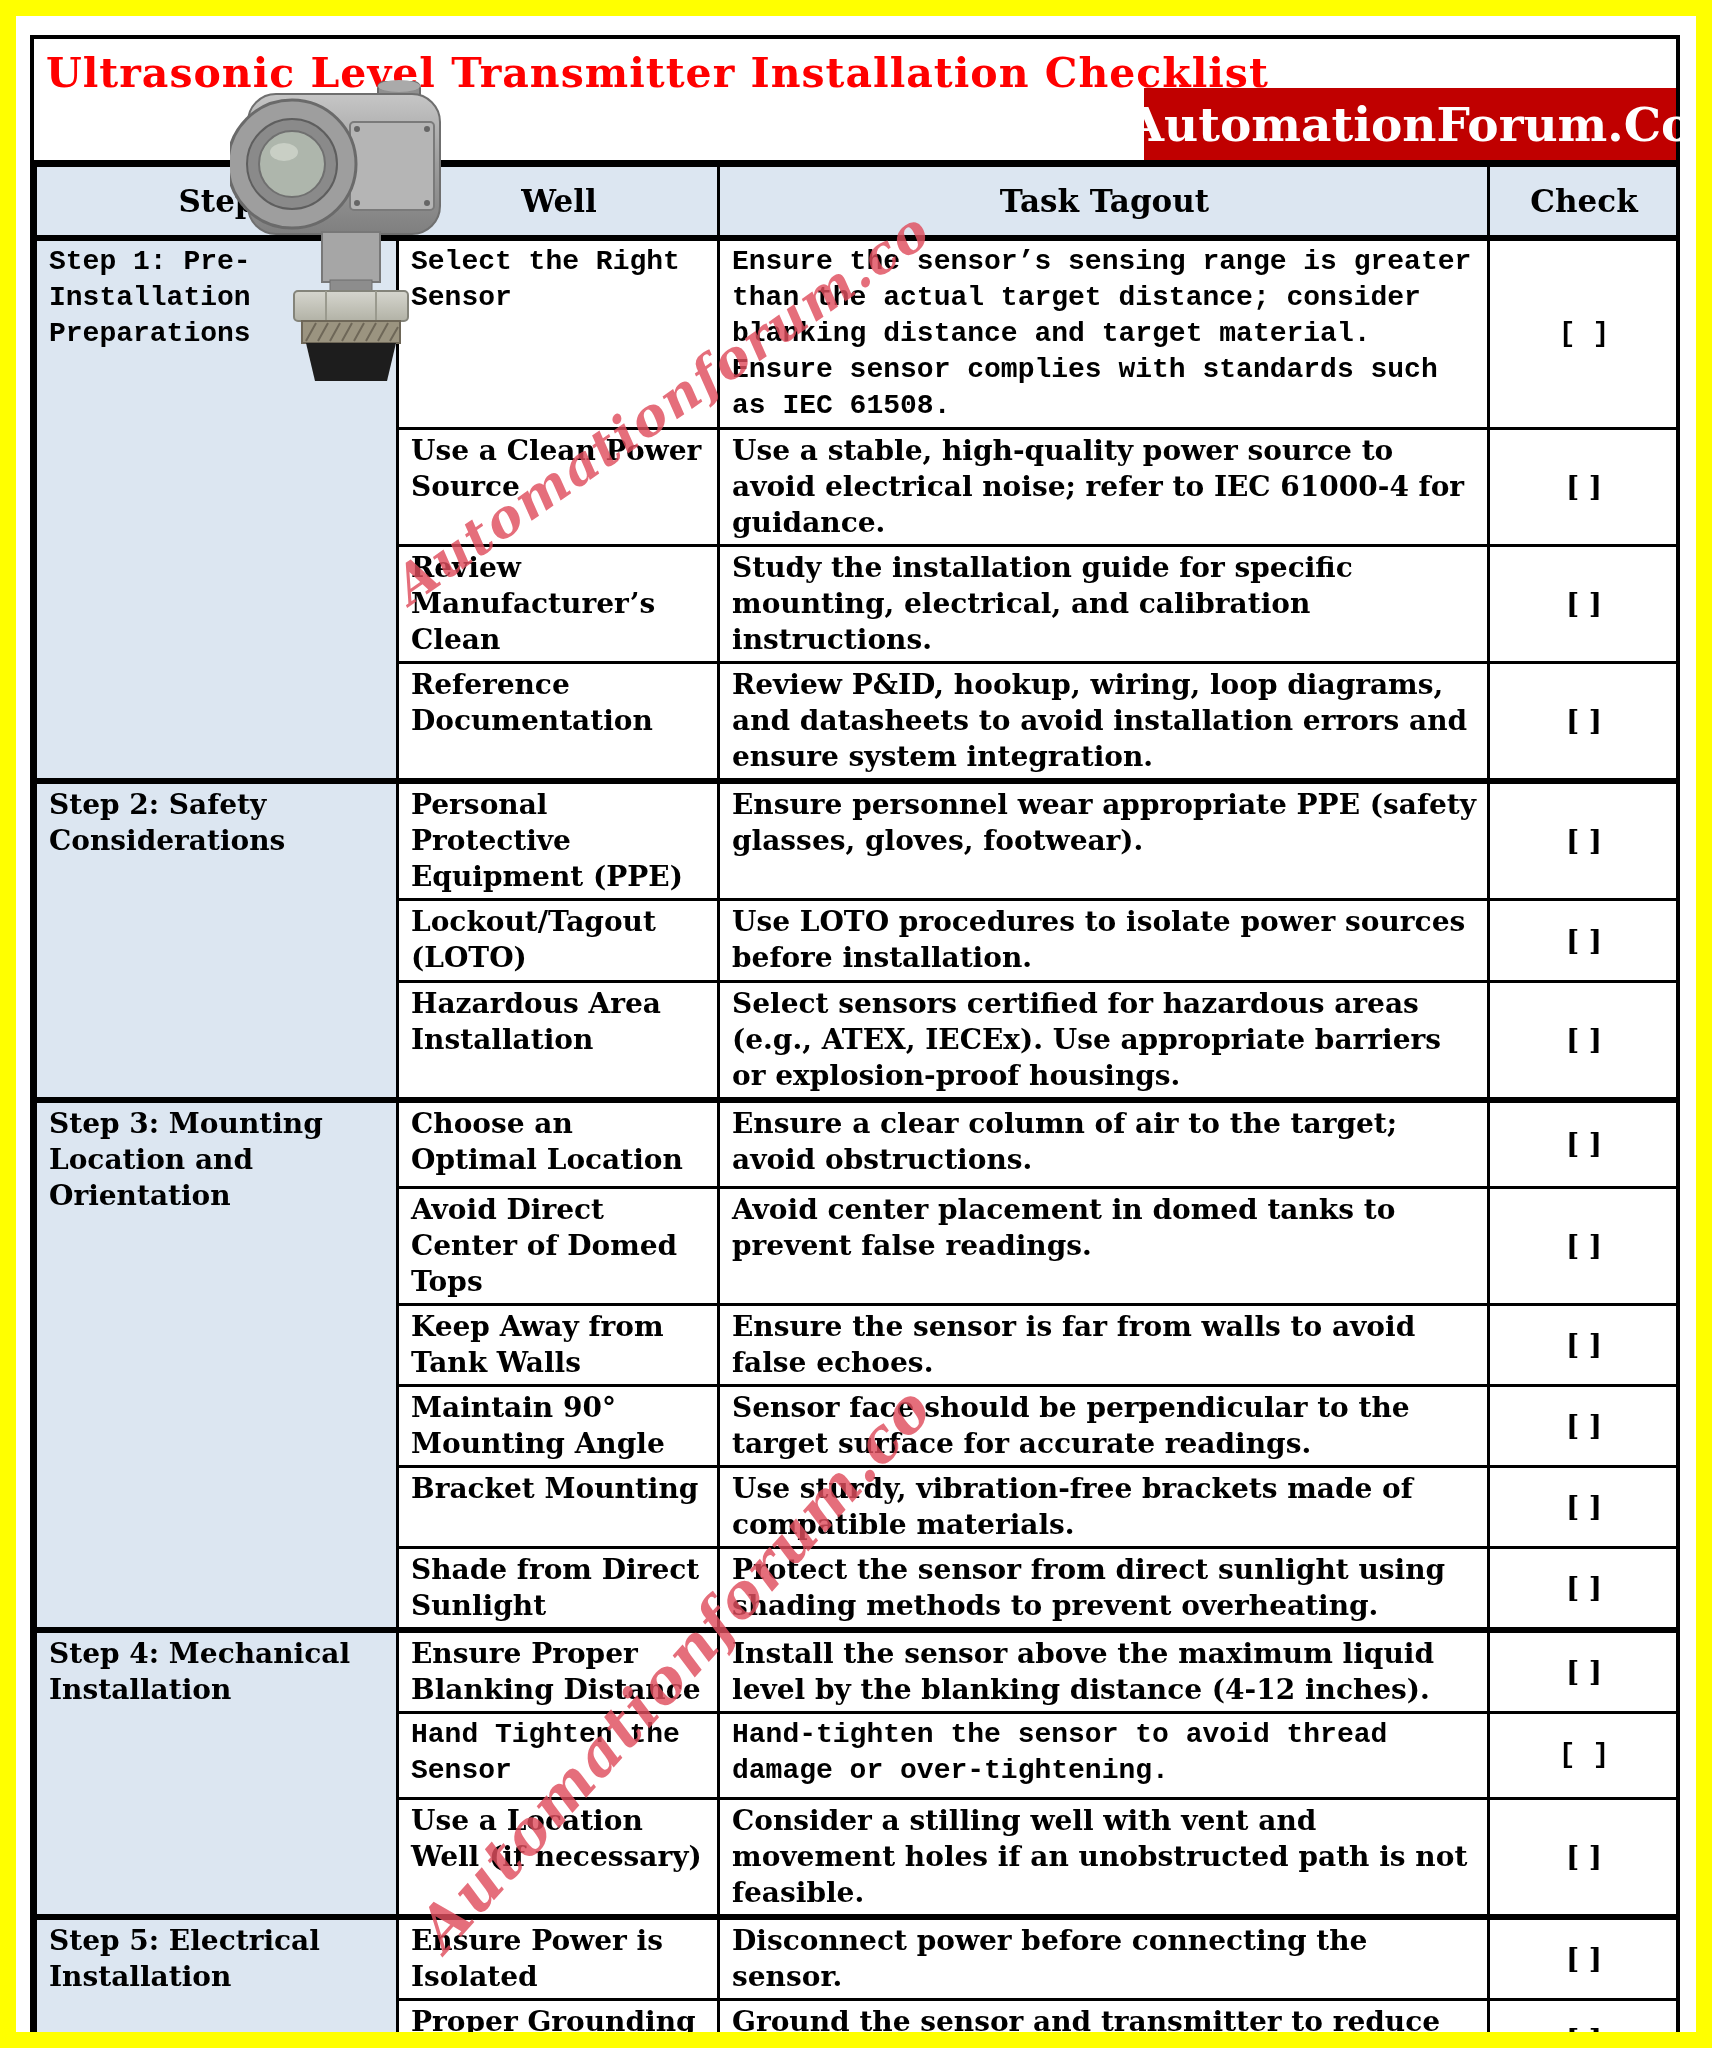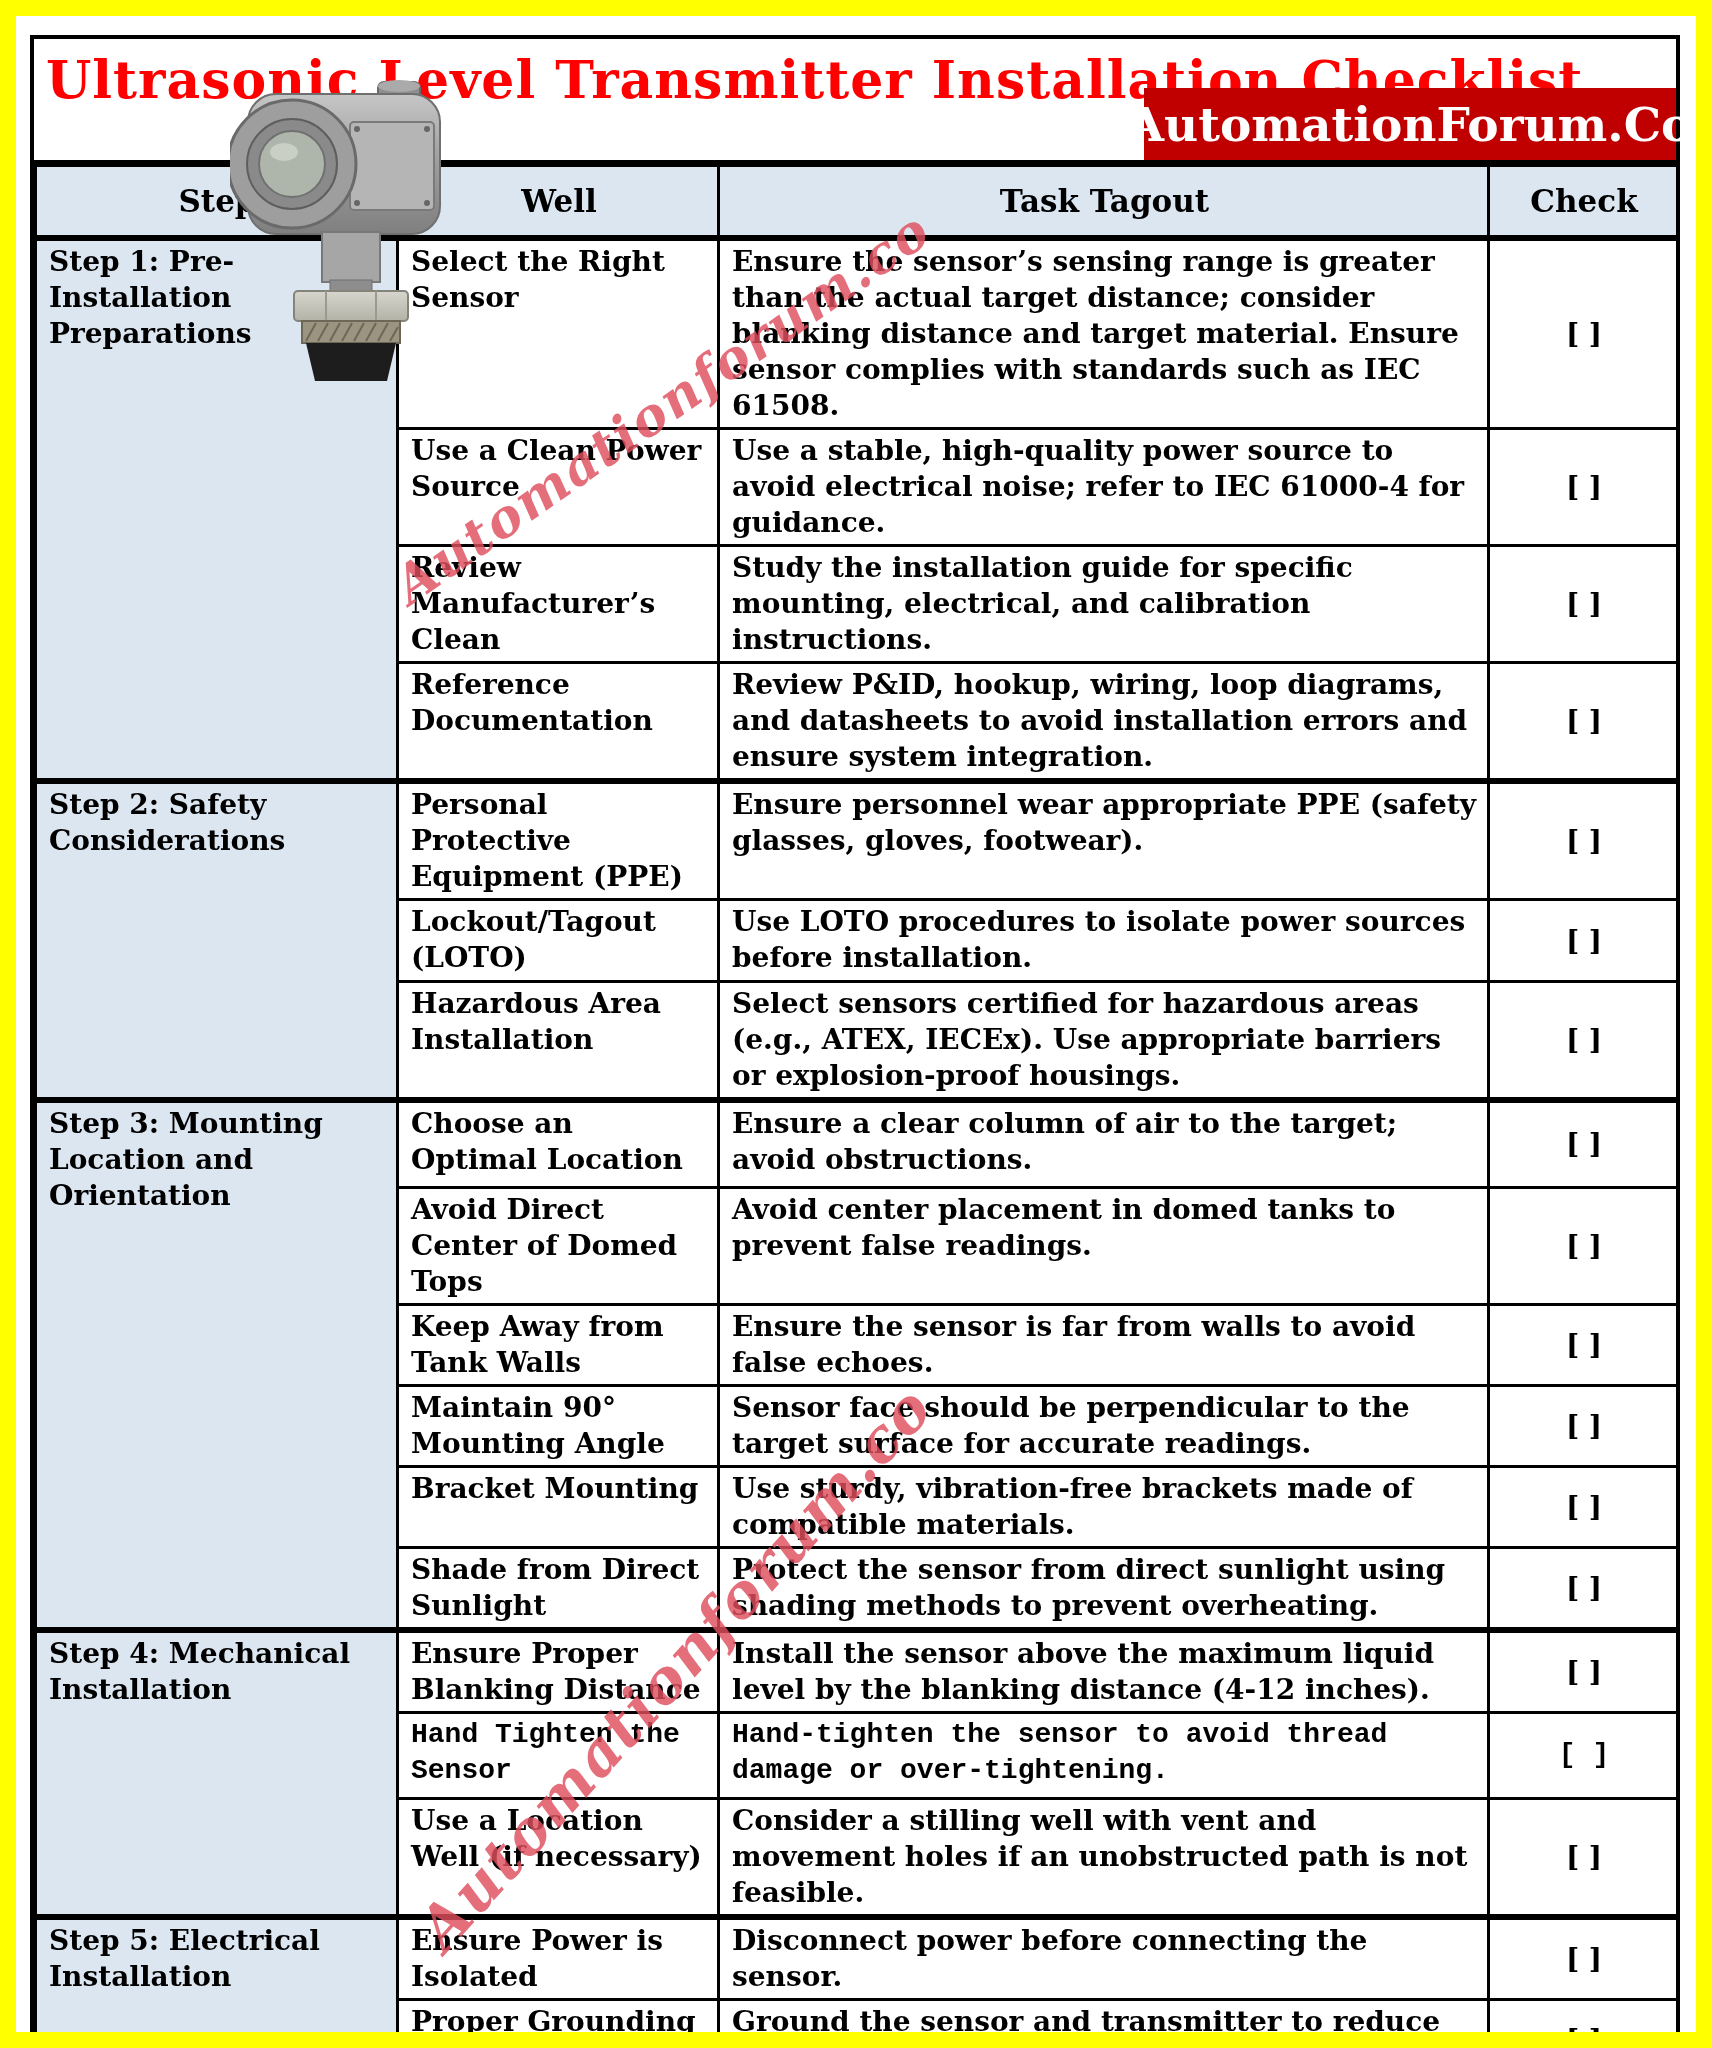--- a/index.html
+++ b/index.html
@@ -20,21 +20,21 @@
   }
   .frame{position:absolute;inset:0;background:var(--frame-yellow);}
   .sheet{position:absolute;inset:16px;background:#ffffff;overflow:hidden;}
   .doc-table{
     position:absolute;left:14px;top:19px;width:1642px;
     border:4px solid var(--border-black);background:#fff;
   }
   .title-row{position:relative;height:121px;border-bottom:4px solid var(--border-black);background:#fff;}
   .title-text{
     position:absolute;left:12px;top:10px;
-    font-size:52px;letter-spacing:1px;color:var(--title-red);white-space:nowrap;
+    font-size:41px;letter-spacing:1px;color:var(--title-red);white-space:nowrap;
   }
   .logo-banner{
     position:absolute;right:0;bottom:0;width:532px;height:72px;
     background:var(--logo-bg);display:flex;align-items:center;justify-content:center;
   }
   .logo-banner span{color:var(--logo-text);font-size:47px;white-space:nowrap;}
   table{width:100%;border-collapse:collapse;table-layout:fixed;}
   th,td{
     border:3px solid var(--border-black);
     padding:3px 10px 3px 12px;
@@ -80,21 +80,21 @@
         </colgroup>
         <thead>
           <tr>
             <th>Step</th>
             <th>Well</th>
             <th>Task Tagout</th>
             <th>Check</th>
           </tr>
         </thead>
         <tbody id="checklist-body">
-            <tr class="group-start" style="height: 150px;">
+            <tr class="group-start" style="height: 150px; font-family: Liberation Mono, monospace;">
               <td class="step" rowspan="4">Step 1: Pre-Installation Preparations</td>
               <td>Select the Right Sensor</td>
               <td>Ensure the sensor’s sensing range is greater than the actual target distance; consider blanking distance and target material. Ensure sensor complies with standards such as IEC 61508.</td>
               <td class="check">[ ]</td>
             </tr>
             <tr style="height: 88px;">
               <td>Use a Clean Power Source</td>
               <td>Use a stable, high-quality power source to avoid electrical noise; refer to IEC 61000-4 for guidance.</td>
               <td class="check">[ ]</td>
             </tr>

